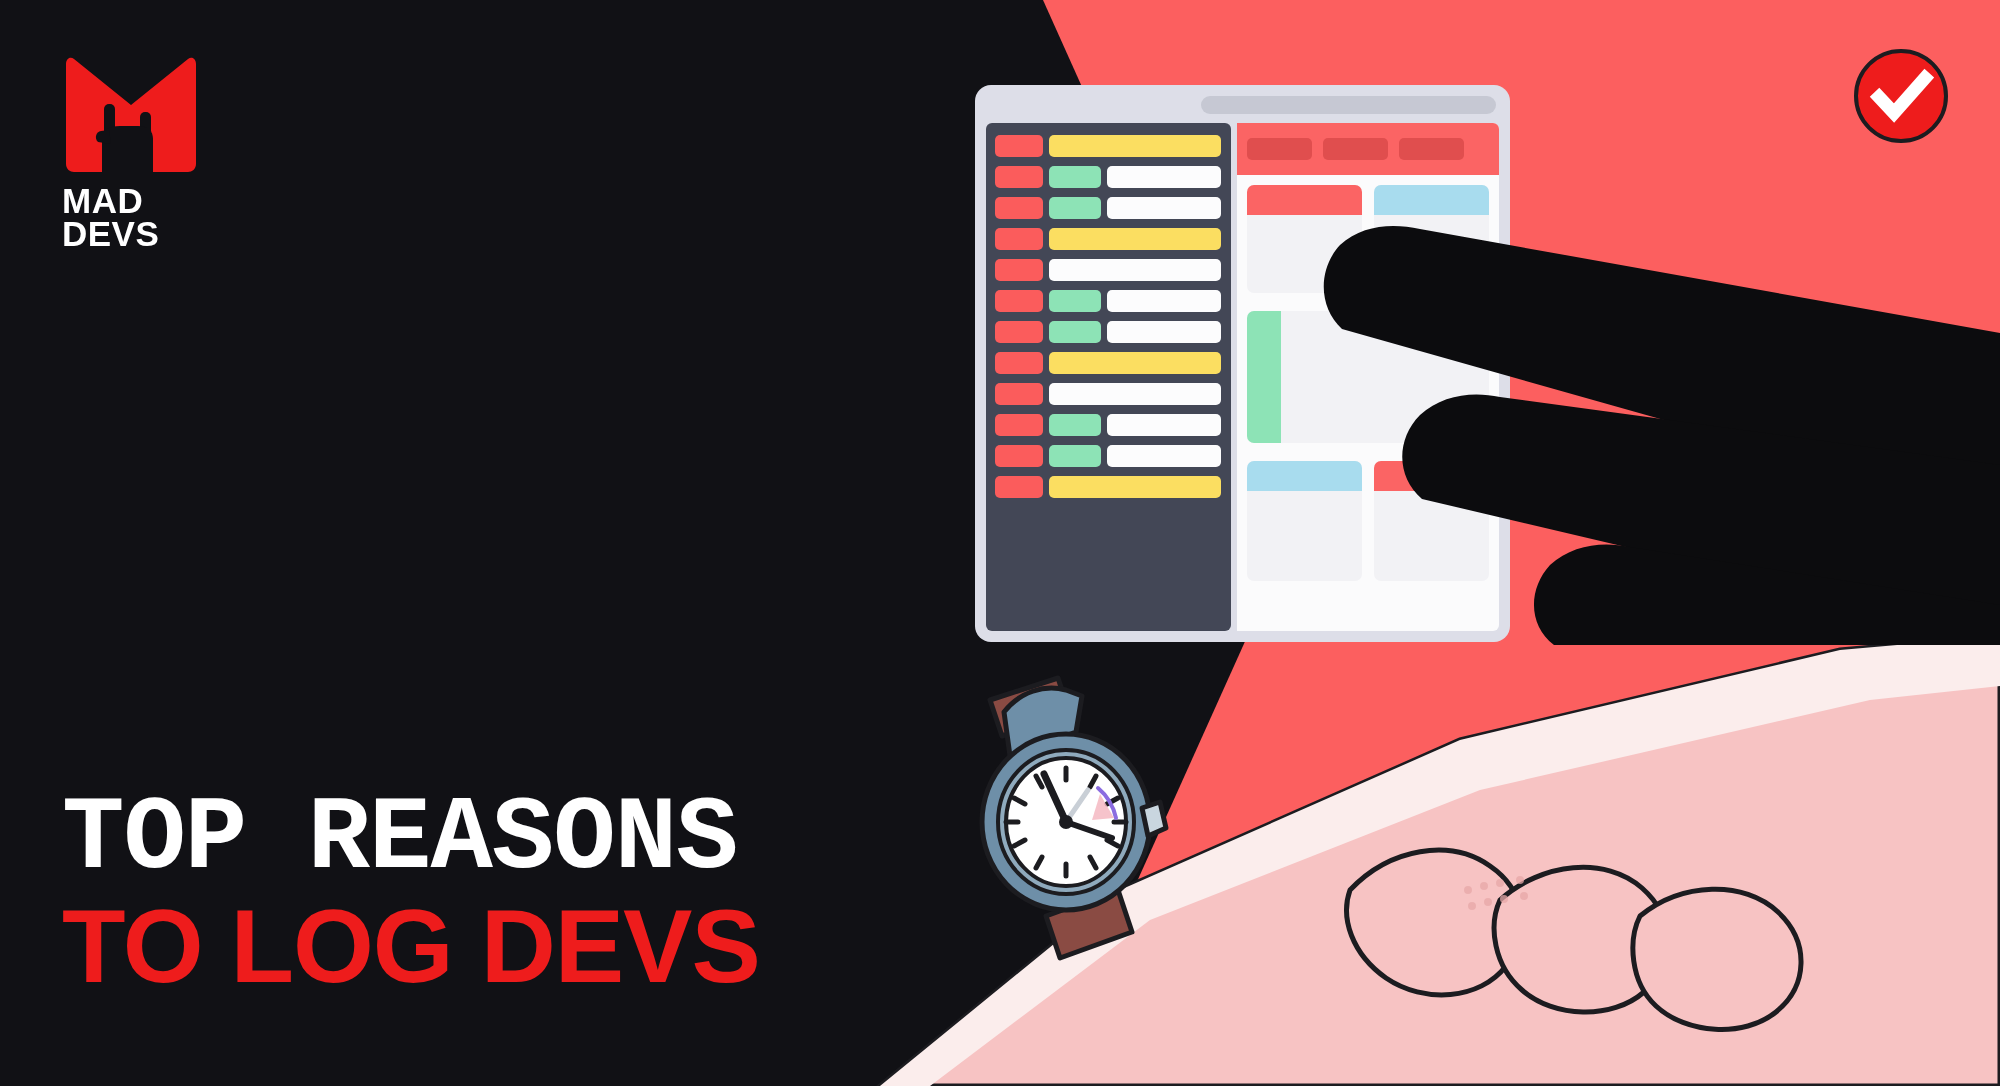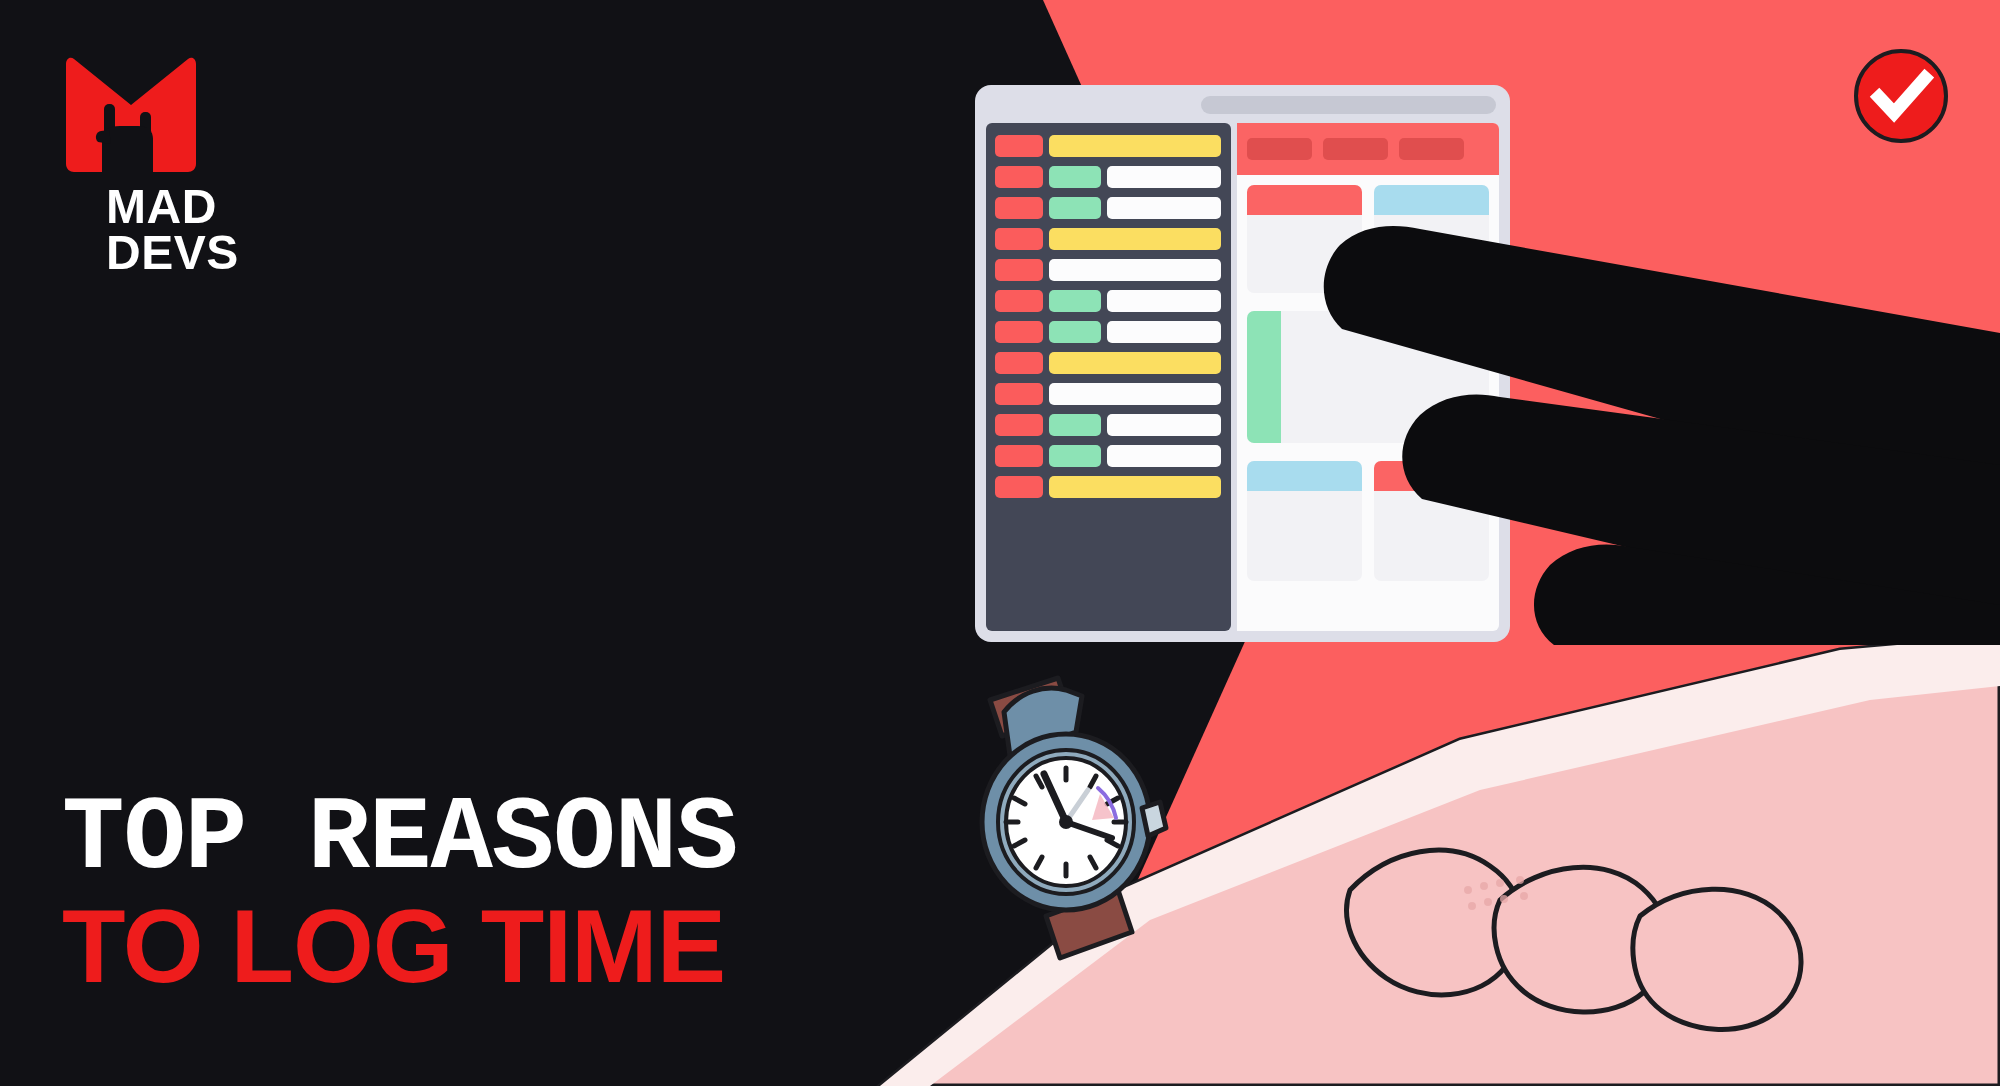--- a/index.html
+++ b/index.html
@@ -26,24 +26,23 @@
     position:absolute;left:62px;top:56px;width:200px;height:215px;
   }
   .logo-mark{position:relative;width:138px;height:118px;}
   .logo-m{
     position:absolute;left:0;top:0;width:138px;height:118px;
   }
   .logo-word{
     position:absolute;left:0;top:128px;
     color:#ffffff;
     font-weight:bold;
-    font-size:48px;
+    font-size:35px;
     line-height:0.95;
     letter-spacing:0.5px;
-    margin-left:44px;
   }
   .logo-word span{display:block;}
   
   .headline{
     position:absolute;left:62px;top:790px;
     line-height:0.95;
   }
   .headline .line{
     font-weight:bold;
     font-size:104px;
@@ -171,21 +170,21 @@
       </svg>
     </div>
     <div class="logo-word">
       <span>MAD</span>
       <span>DEVS</span>
     </div>
   </div>
 
   <div class="headline">
     <div class="line l1">TOP REASONS</div>
-    <div class="line l2">TO LOG TIME</div>
+    <div class="line l2">TO LOG DEVS</div>
   </div>
 
   <div class="tablet">
     <div class="tablet-topbar">
       <div class="tablet-pill"></div>
     </div>
 
     <div class="list-panel" id="list-panel">
         <div class="list-row">
           <div class="chip tag"></div>

